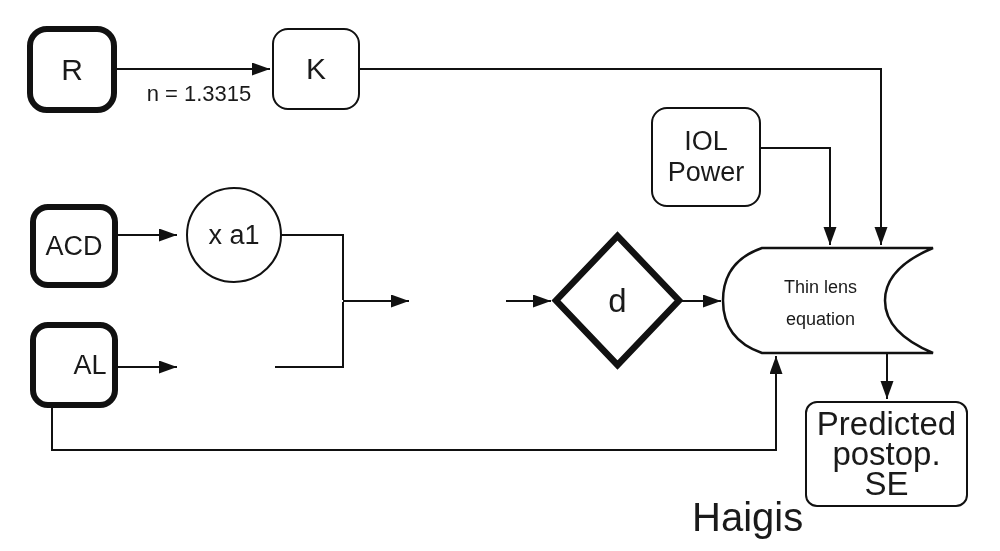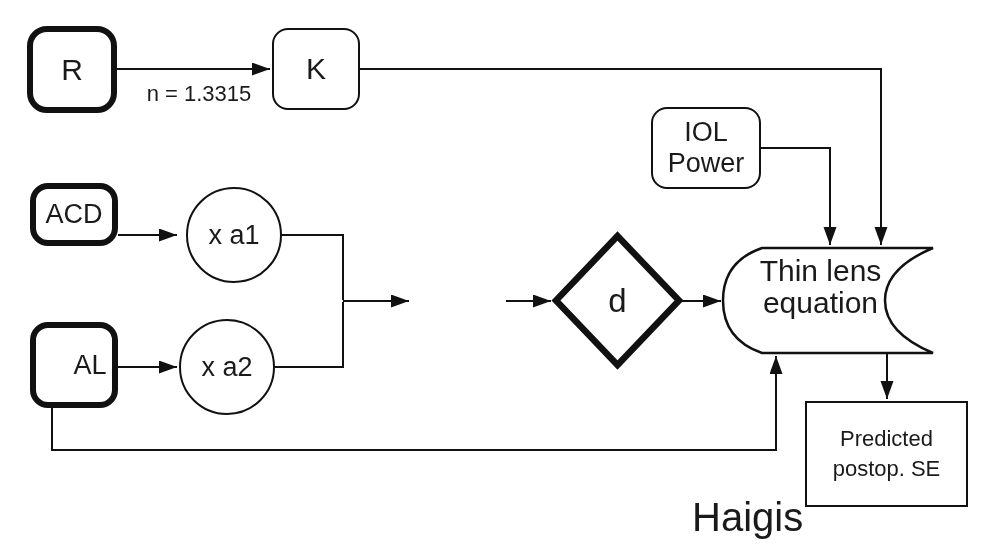--- a/index.html
+++ b/index.html
@@ -41,22 +41,22 @@
     border-radius: 16px;
     font-size: 27px;
   }
   .circle {
     border: 2.5px solid #111111;
     border-radius: 50%;
     font-size: 27px;
   }
   .rect-plain {
     border: 2.5px solid #111111;
-    border-radius: 0;
-    font-size: 22px;
+    border-radius: 12px;
+    font-size: 33px;
     line-height: 30px;
   }
   .multiline { line-height: 31px; }
   .overlay-label {
     position: absolute;
     display: flex;
     align-items: center;
     justify-content: center;
     text-align: center;
     background: transparent;
@@ -122,47 +122,44 @@
   <div class="node rect-thick" style="left:27px; top:26px; width:90px; height:87px;">
     <span>R</span>
   </div>
 
   <div class="node rect-thin" style="left:272px; top:28px; width:88px; height:82px; font-size:30px;">
     <span>K</span>
   </div>
 
   <div class="edge-label" style="left:143px; top:81px; width:112px;">n = 1.3315</div>
 
-  <div class="node rect-thin multiline" style="left:651px; top:107px; width:110px; height:82px;text-align:center;">
+  <div class="node rect-thin multiline" style="left:651px; top:107px; width:110px; height:100px;text-align:center;">
     <div>
       <span class="block-line">IOL</span>
       <span class="block-line">Power</span>
     </div>
   </div>
 
-  <div class="node rect-thick" style="left:30px; top:183px; width:88px; height:63px; font-size:27px; border-radius:18px;">
+  <div class="node rect-thick" style="left:30px; top:204px; width:88px; height:84px; font-size:27px; border-radius:18px;">
     <span>ACD</span>
   </div>
 
   <div class="node rect-thick" style="left:30px; top:322px; width:88px; height:86px; font-size:27px; border-radius:18px;padding-left:32px;">
     <span>AL</span>
   </div>
 
   <div class="node circle" style="left:186px; top:187px; width:96px; height:96px;">
     <span>x a1</span>
   </div>
 
-  <div class="node circle" style="left:179px; top:319px; width:96px; height:96px;">
-    <span>x a2</span>
-  </div>
 
 
   <div class="overlay-label" style="left:576px; top:261px; width:83px; height:80px; font-size:33px;">d</div>
 
-  <div class="overlay-label" style="left:733px; top:256px; width:175px; height:62px; font-size:30px; line-height:32px;">
+  <div class="overlay-label" style="left:733px; top:272px; width:175px; height:62px; font-size:18px; line-height:32px;">
     <div>
       <span class="block-line">Thin lens</span>
       <span class="block-line">equation</span>
     </div>
   </div>
 
   <div class="node rect-plain" style="left:805px; top:401px; width:163px; height:106px;">
     <div>
       <span class="block-line">Predicted</span>
       <span class="block-line">postop. SE</span>

